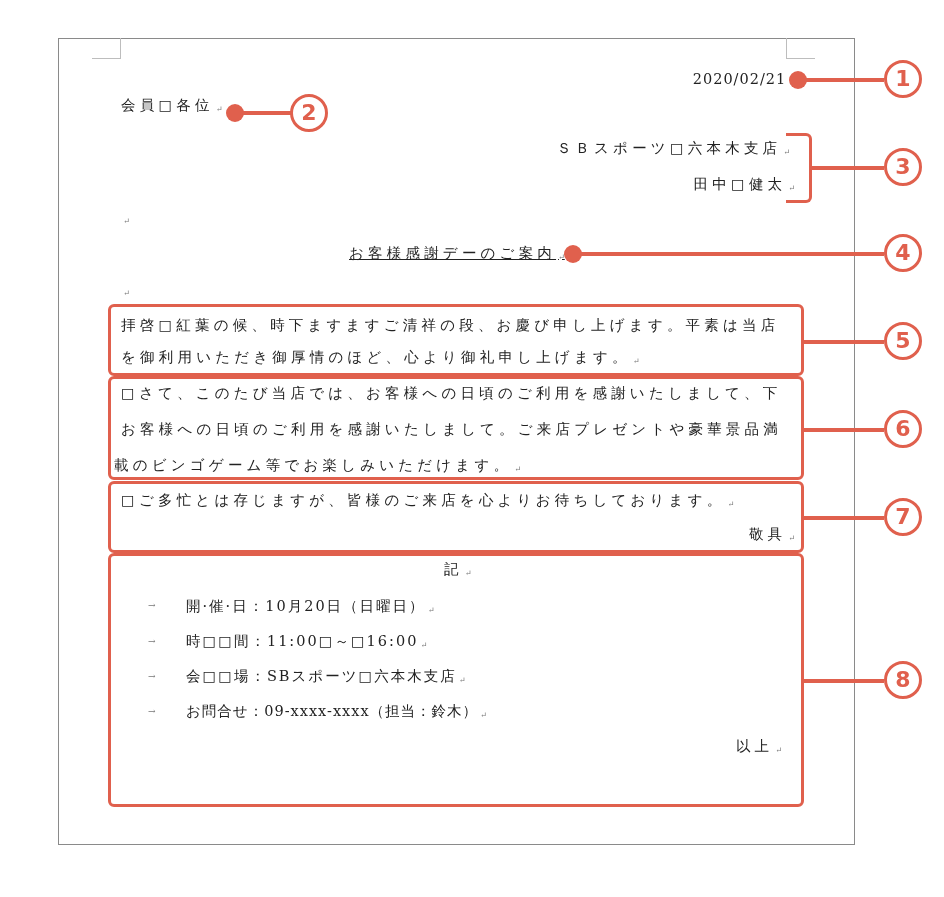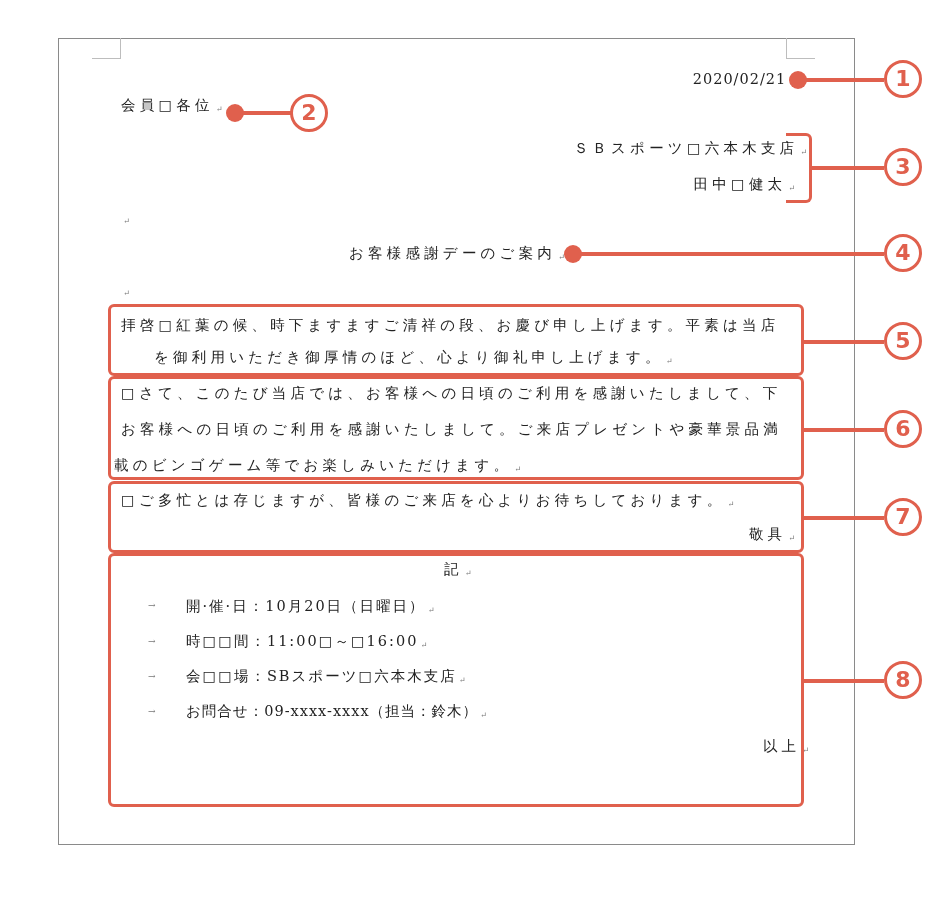--- a/index.html
+++ b/index.html
@@ -29,37 +29,37 @@
 <div class="crop tr"></div>
 
 <div class="t" style="right:149px; top:70px; letter-spacing:1px;">
   <span>2020/02/21</span><span class="pm">↵</span>
 </div>
 
 <div class="t" style="left:121px; top:96px;">
   <span>会員□各位</span><span class="pm">↵</span>
 </div>
 
-<div class="t" style="right:137px; top:139px;">
+<div class="t" style="right:154px; top:139px;">
   <span>ＳＢスポーツ□六本木支店</span><span class="pm">↵</span>
 </div>
 <div class="t" style="right:149px; top:175px;">
   <span>田中□健太</span><span class="pm">↵</span>
 </div>
 
 <div class="t" style="left:121px; top:208px;"><span class="pm">↵</span></div>
 
-<div class="t" style="left:349px; top:244px;">
+<div class="t" style="left:349px; top:244px;text-decoration:underline;">
   <span>お客様感謝デーのご案内</span><span class="pm">↵</span>
 </div>
 
 <div class="t" style="left:121px; top:280px;"><span class="pm">↵</span></div>
 
 <div class="t" style="left:121px; top:316px;text-align:center;">拝啓□紅葉の候、時下ますますご清祥の段、お慶び申し上げます。平素は当店</div>
-<div class="t" style="left:121px; top:348px;margin-left:33px;">
+<div class="t" style="left:121px; top:348px;">
   <span>を御利用いただき御厚情のほど、心より御礼申し上げます。</span><span class="pm">↵</span>
 </div>
 
 <div class="t" style="left:121px; top:384px;">□さて、このたび当店では、お客様への日頃のご利用を感謝いたしまして、下</div>
 <div class="t" style="left:121px; top:420px;">お客様への日頃のご利用を感謝いたしまして。ご来店プレゼントや豪華景品満</div>
 <div class="t" style="left:114px; top:456px;">
   <span>載のビンゴゲーム等でお楽しみいただけます。</span><span class="pm">↵</span>
 </div>
 
 <div class="t" style="left:121px; top:491px;">
@@ -86,21 +86,21 @@
 <span class="arrow" style="top:671px;">→</span>
 <div class="t" style="left:186px; top:667px; letter-spacing:2px;">
   <span>会□□場</span>：<span>SBスポーツ□六本木支店</span><span class="pm">↵</span>
 </div>
 
 <span class="arrow" style="top:706px;">→</span>
 <div class="t" style="left:186px; top:702px; letter-spacing:1px;">
   <span>お問合せ</span>：<span>09-xxxx-xxxx（担当：鈴木）</span><span class="pm">↵</span>
 </div>
 
-<div class="t" style="right:135px; top:737px;text-align:right;">
+<div class="t" style="right:162px; top:737px;text-align:right;">
   <span>以上</span><span class="pm">↵</span>
 </div>
 
 <div class="box" style="left:108px; top:304px; width:696px; height:72px;"></div>
 <div class="box" style="left:108px; top:376px; width:696px; height:104px;"></div>
 <div class="box" style="left:108px; top:481px; width:696px; height:72px;"></div>
 <div class="box" style="left:108px; top:553px; width:696px; height:254px;"></div>
 
 <div class="brk" style="left:786px; top:133px; width:26px; height:70px;"></div>
 

